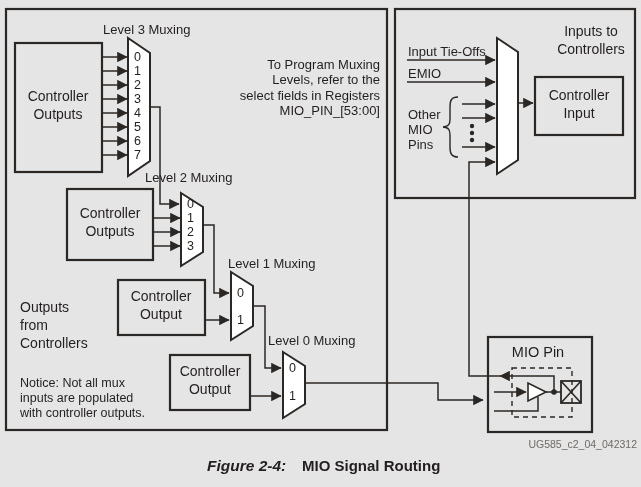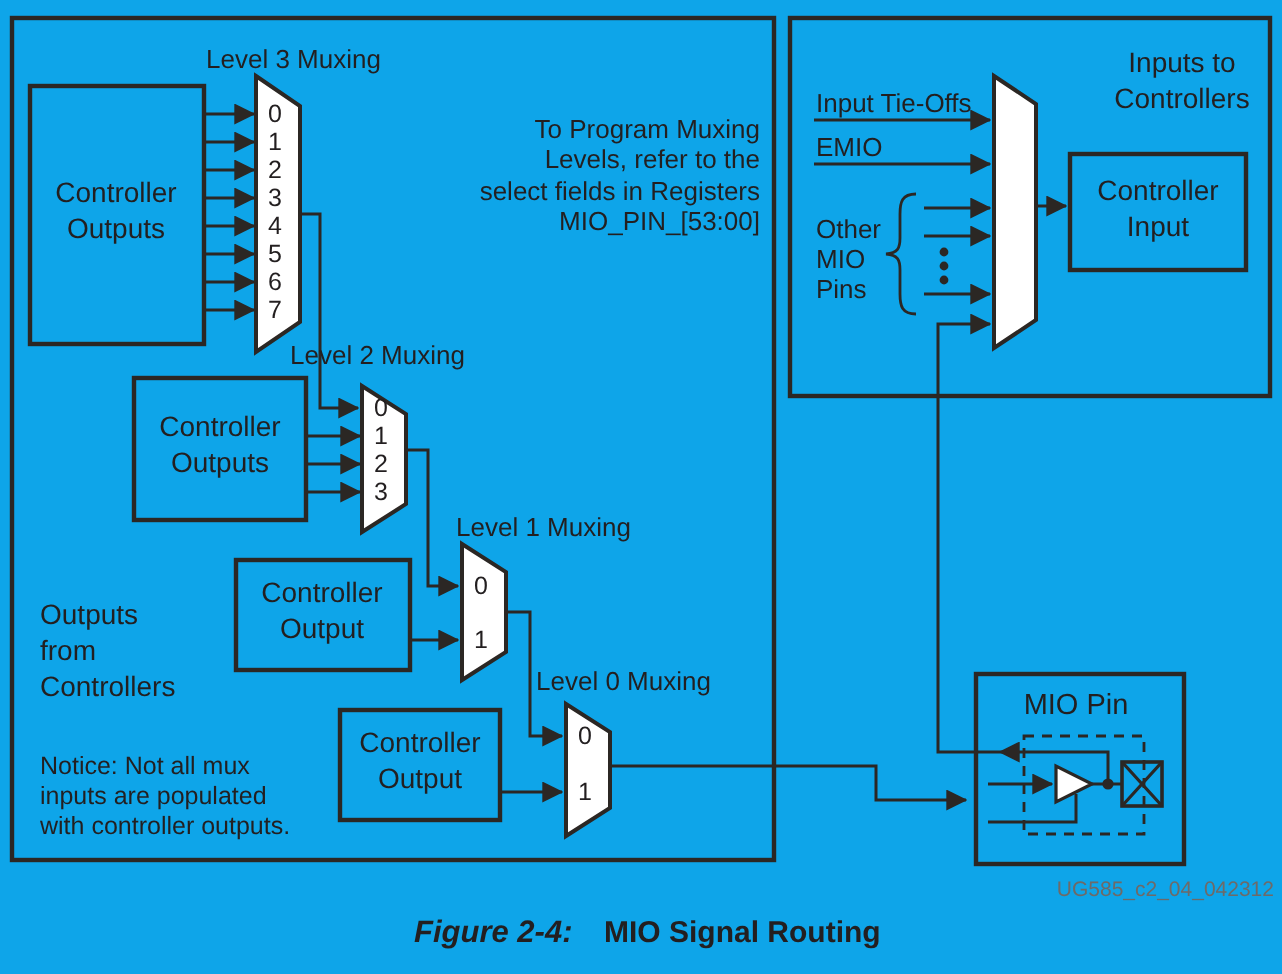--- a/index.html
+++ b/index.html
@@ -1,16 +1,16 @@
 <!DOCTYPE html>
 <html><head>
 <meta charset="utf-8">
 <style>
   html,body{margin:0;padding:0;background:#ffffff;}
-  .page{width:641px;height:487px;position:relative;background:#0ea5e9;
+  .page{width:641px;height:487px;position:relative;background:#e5e5e5;
         font-family:"Liberation Sans",sans-serif;}
   svg{display:block;}
   text{fill:#231f20;font-family:"Liberation Sans",sans-serif;}
   .wire{stroke:#2b2724;stroke-width:1.5;fill:none;}
   .thin{stroke:#2b2724;stroke-width:1.4;fill:none;}
   .boxline{stroke:#2b2724;stroke-width:2.2;fill:none;}
   .muxline{stroke:#2b2724;stroke-width:2;fill:#ffffff;}
   .lbl13{font-size:13px;}
   .lbl14{font-size:14px;}
   .num{font-size:12.5px;}

